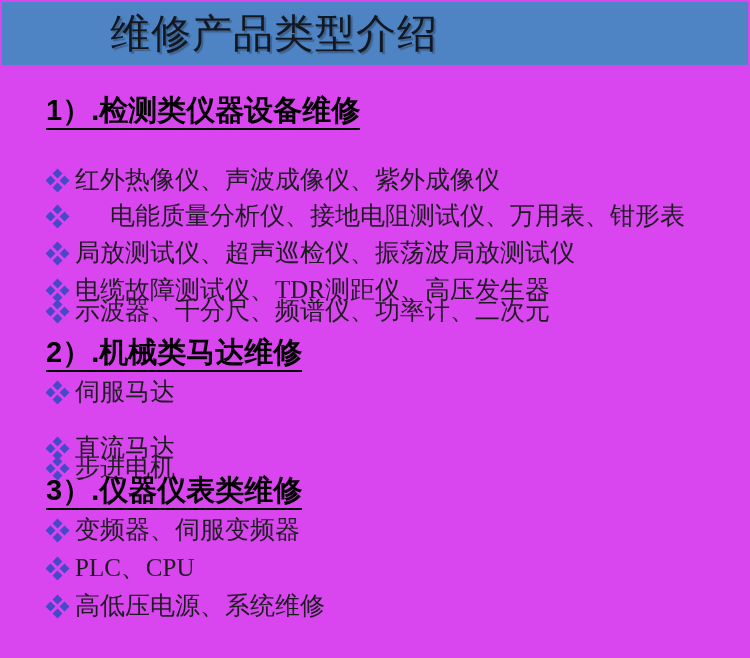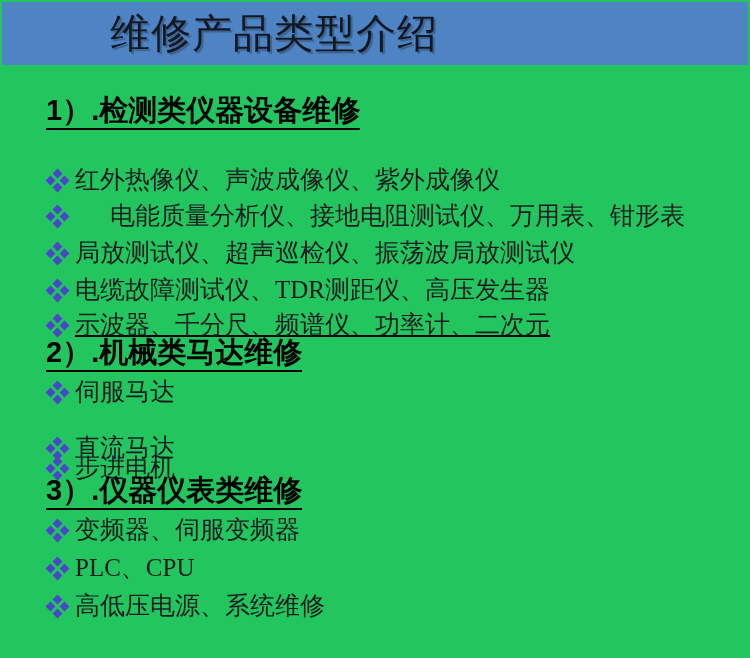--- a/index.html
+++ b/index.html
@@ -12,21 +12,21 @@
     height: 658px;
     overflow: hidden;
     font-family: "Liberation Serif", "DejaVu Serif", serif;
     -webkit-font-smoothing: none;
   }
 
   #slide {
     position: relative;
     width: 750px;
     height: 658px;
-    background: #22c55e;
+    background: #d946ef;
     box-sizing: border-box;
   }
 
   
   #title-banner {
     position: absolute;
     left: 2px;
     top: 2px;
     width: 746px;
     height: 63px;
@@ -160,21 +160,21 @@
             <rect x="10" y="2" width="7" height="7" transform="rotate(45 13.5 5.5)"></rect>
             <rect x="3" y="9" width="7" height="7" transform="rotate(45 6.5 12.5)"></rect>
             <rect x="17" y="9" width="7" height="7" transform="rotate(45 20.5 12.5)"></rect>
             <rect x="10" y="16" width="7" height="7" transform="rotate(45 13.5 19.5)"></rect>
           </g>
         </svg>
       </span>
       <span class="bullet-label">电缆故障测试仪、TDR测距仪、高压发生器</span>
     </div>
 
-    <div class="bullet-row" style="top:245px;text-decoration:underline;">
+    <div class="bullet-row" style="top:231px;">
       <span class="bullet-glyph">
         <svg width="26" height="26" viewBox="0 0 26 26" aria-hidden="true">
           <g fill="#4848C8">
             <rect x="10" y="2" width="7" height="7" transform="rotate(45 13.5 5.5)"></rect>
             <rect x="3" y="9" width="7" height="7" transform="rotate(45 6.5 12.5)"></rect>
             <rect x="17" y="9" width="7" height="7" transform="rotate(45 20.5 12.5)"></rect>
             <rect x="10" y="16" width="7" height="7" transform="rotate(45 13.5 19.5)"></rect>
           </g>
         </svg>
       </span>

